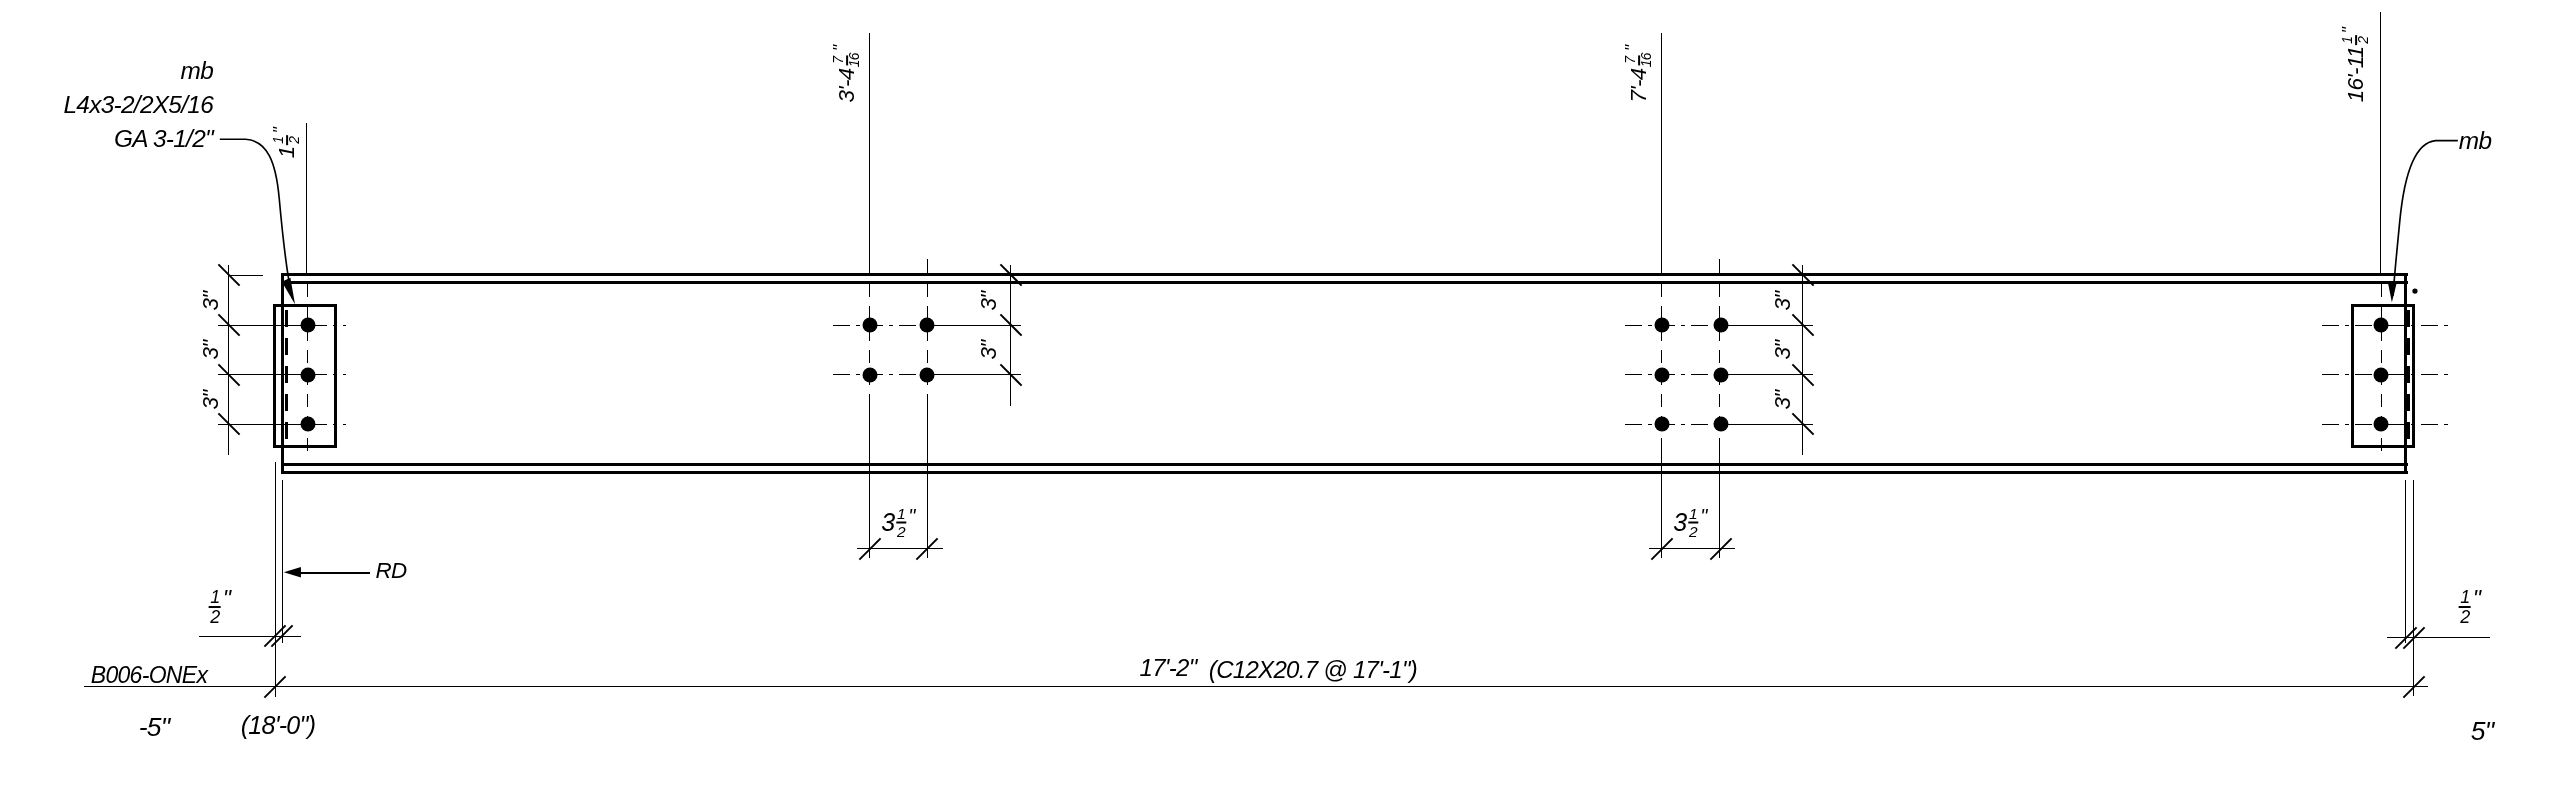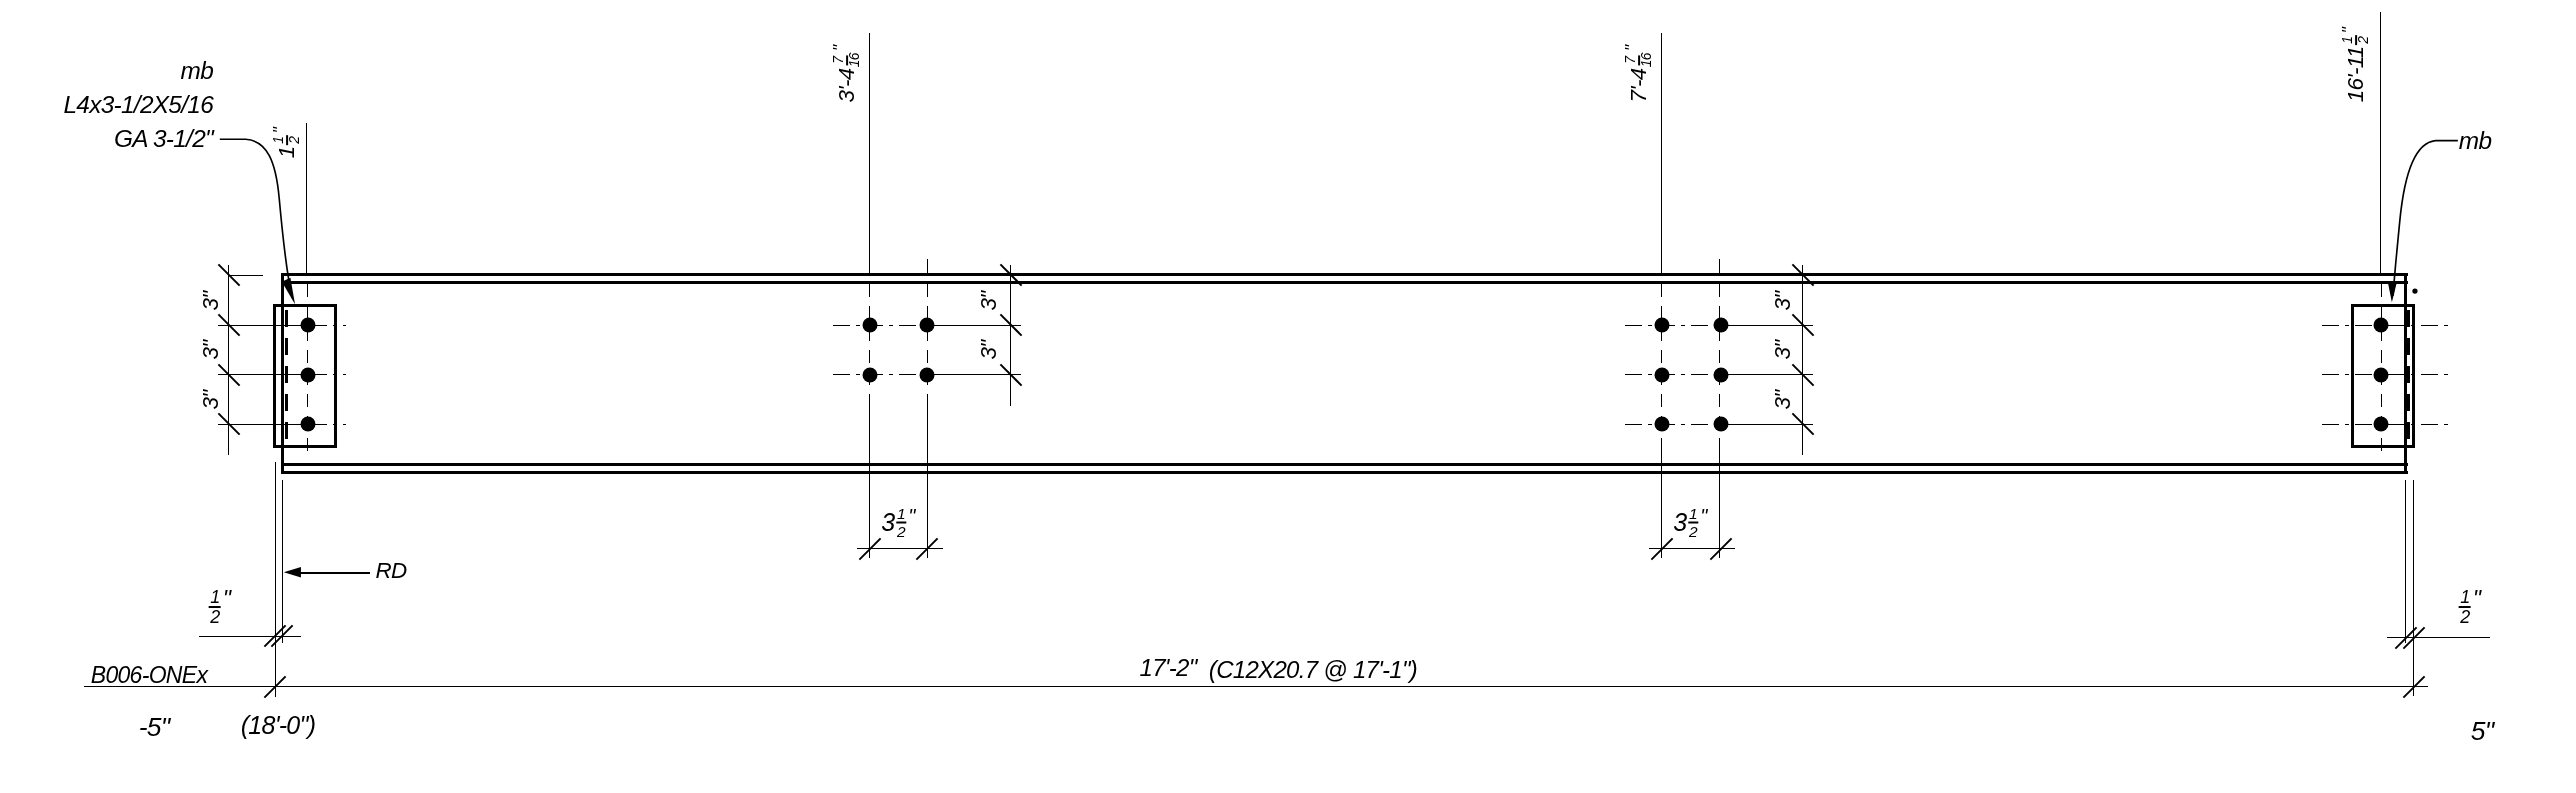--- a/index.html
+++ b/index.html
@@ -252,21 +252,21 @@
     <div class="txt" style="left:1313px;top:670px">(C12X20.7 @ 17'-1")</div>
   </div>
 
   <div class="txt" style="left:149px;top:675px;font-size:23px">B006-ONEx</div>
   <div class="txt" style="left:154px;top:727px;font-size:26.4px">-5"</div>
   <div class="txt" style="left:278px;top:725px;font-size:25px">(18'-0")</div>
   <div class="txt" style="left:2482px;top:731px;font-size:26.4px">5"</div>
 
   <div class="notes">
     <div>mb</div>
-    <div>L4x3-1/2X5/16</div>
+    <div>L4x3-2/2X5/16</div>
     <div>GA 3-1/2"</div>
   </div>
 
   <div class="txt" style="left:2475px;top:141px;font-size:24.4px">mb</div>
 
   <svg class="overlay" width="2576" height="794" viewBox="0 0 3903 1203">
     <path d="M 333 211 L 372 211 C 405 213 418 245 423 300 C 428 355 434 415 443 452" fill="none" stroke="#000" stroke-width="2.5"></path>
     <polygon points="447,461 427,427 440,421" fill="#000"></polygon>
     <path d="M 3724 213 L 3690 213 C 3660 216 3643 262 3636 335 C 3631 387 3627 425 3626 448" fill="none" stroke="#000" stroke-width="2.5"></path>
     <polygon points="3624,458 3618,428 3631,430" fill="#000"></polygon>

